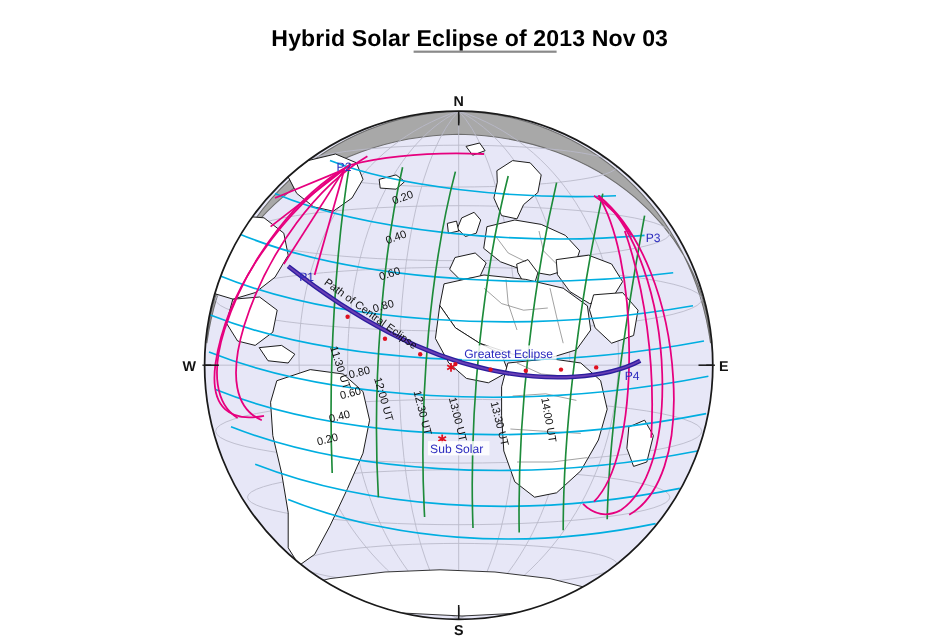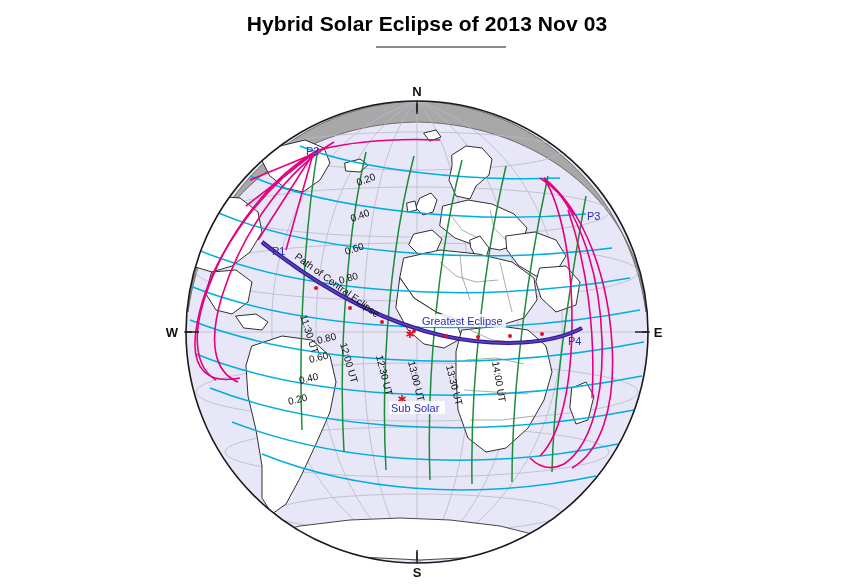--- a/index.html
+++ b/index.html
@@ -7,21 +7,21 @@
     background: #ffffff;
   }
   body {
     width: 854px; height: 585px;
     position: relative; overflow: hidden;
     font-family: "Liberation Sans", sans-serif;
     -webkit-font-smoothing: antialiased;
   }
   #page-title {
     position: absolute;
-    top: 12px; left: 0; width: 854px;
+    top: 24px; left: 0; width: 854px;
     text-align: center;
     font-size: 21px;
     font-weight: bold;
     color: #000000;
     letter-spacing: 0.1px;
     font-family: "Liberation Sans", sans-serif;
   }
   #title-rule {
     position: absolute;
     left: 376px; top: 46px;

